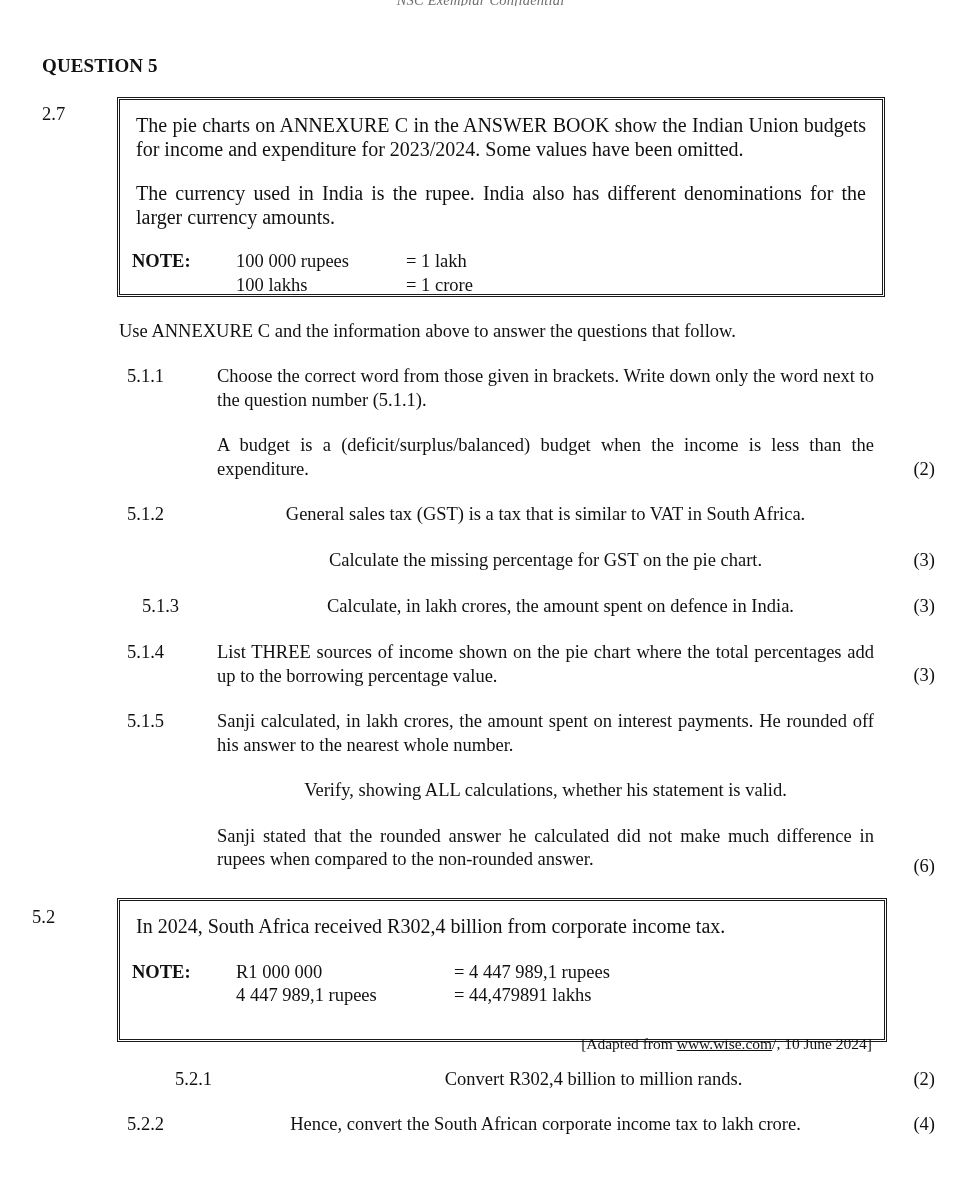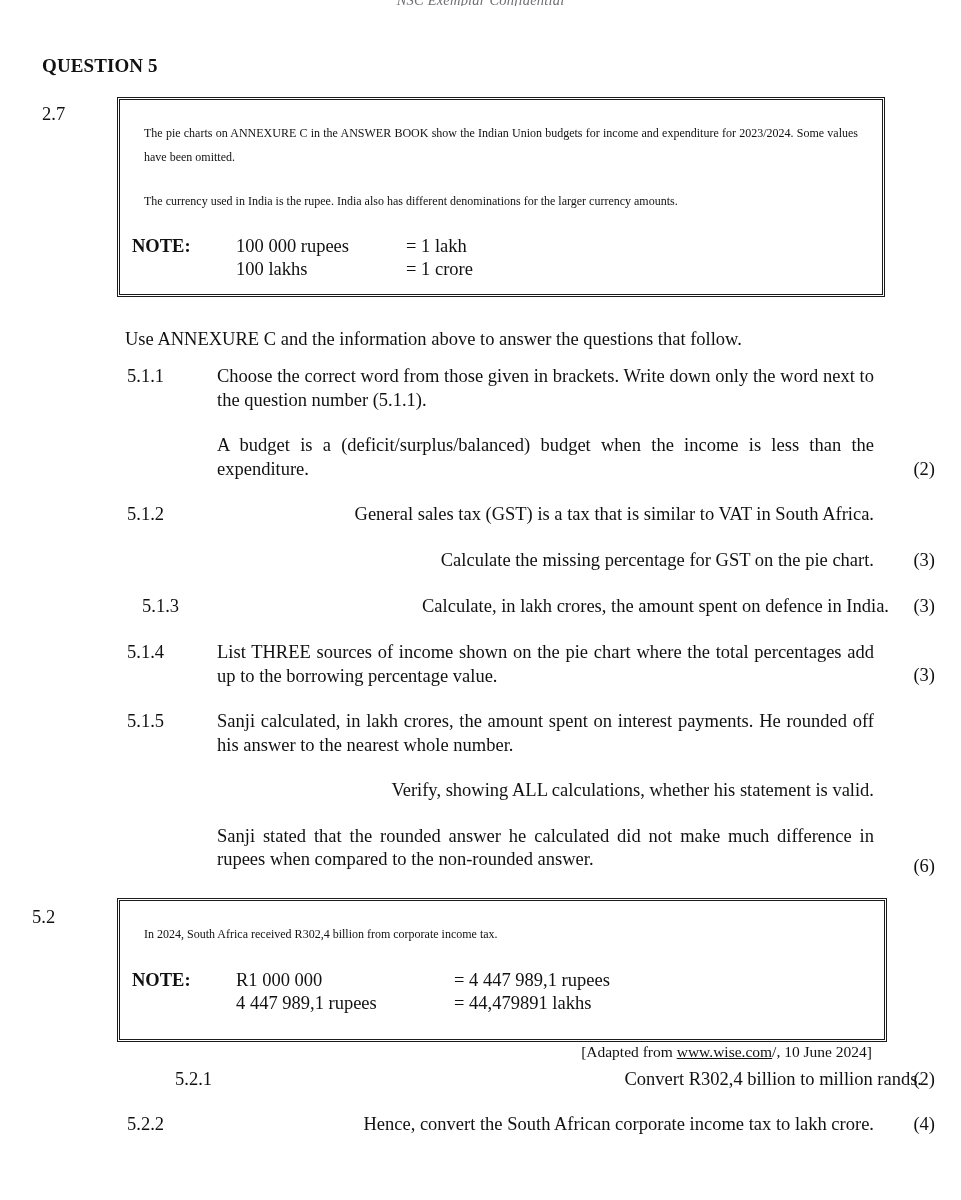--- a/index.html
+++ b/index.html
@@ -60,22 +60,22 @@
     box-sizing: border-box;
     border: 1.6px solid #1b1b1b;
     outline: 1px solid #1b1b1b;
     outline-offset: 1.5px;
     background: #fff;
     padding: 10px 12px 8px 12px;
   }
 
   .boxed p,
   .body-block p {
-    margin: 12px;
-    font-size: 12px;
+    margin: 4px;
+    font-size: 20px;
     line-height: 23.5px;
     text-align: justify;
     text-justify: inter-word;
   }
   .boxed p.spacer-before { margin-top: 21px; }
 
   .note-row {
     display: flex;
     font-size: 18.5px;
     line-height: 23.5px;
@@ -98,26 +98,25 @@
     font-size: 15.5px;
     line-height: 19px;
   }
   .credit-link {
     text-decoration: underline;
   }
 
   
   .intro-line {
     position: absolute;
-    left: 125px;
+    left: 119px;
     top: 320px;
     width: 750px;
     font-size: 18.5px;
     line-height: 23.5px;
-    margin-top: 8px;
   }
 
   .sub {
     position: absolute;
     display: block;
   }
   .sub-num {
     position: absolute;
     left: 0;
     top: 0;
@@ -130,21 +129,21 @@
     width: 657px;
   }
   .sub-body p {
     margin: 0;
     font-size: 18.5px;
     line-height: 23.5px;
     text-align: justify;
     text-justify: inter-word;
   }
   .sub-body p.gap { margin-top: 22px; }
-  .sub-body p.nojust { text-align: right; }
+  .sub-body p.nojust { text-align: center; }
 
   .marks {
     position: absolute;
     width: 46px;
     text-align: right;
     font-size: 18.5px;
     line-height: 23.5px;
   }
 </style>
 </head>

